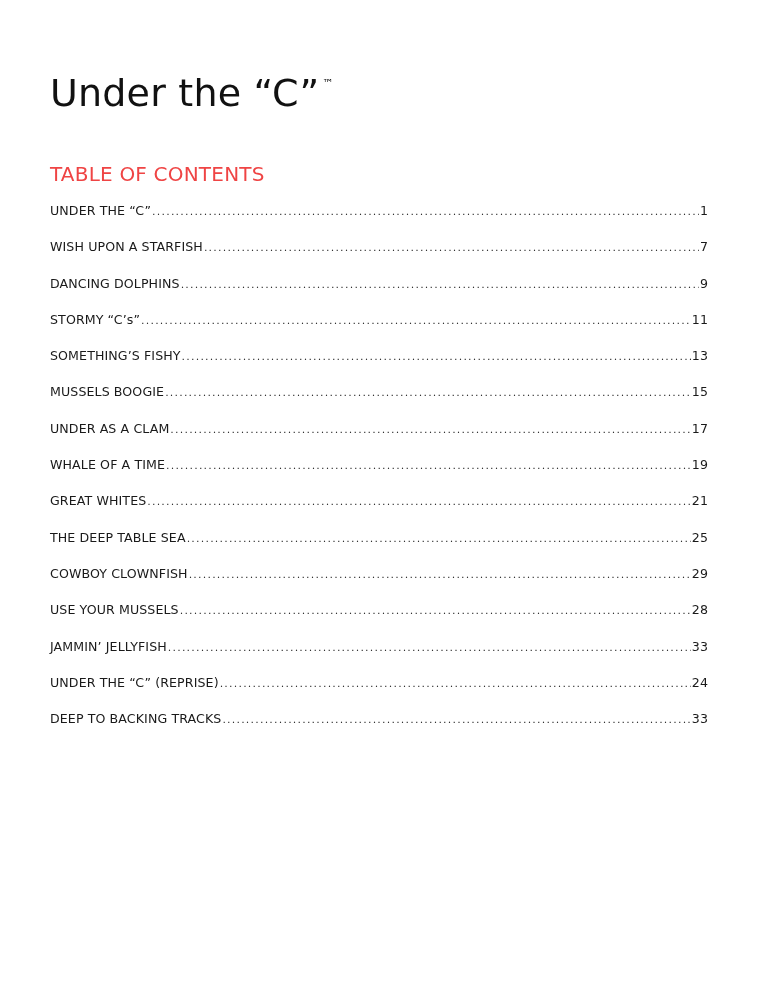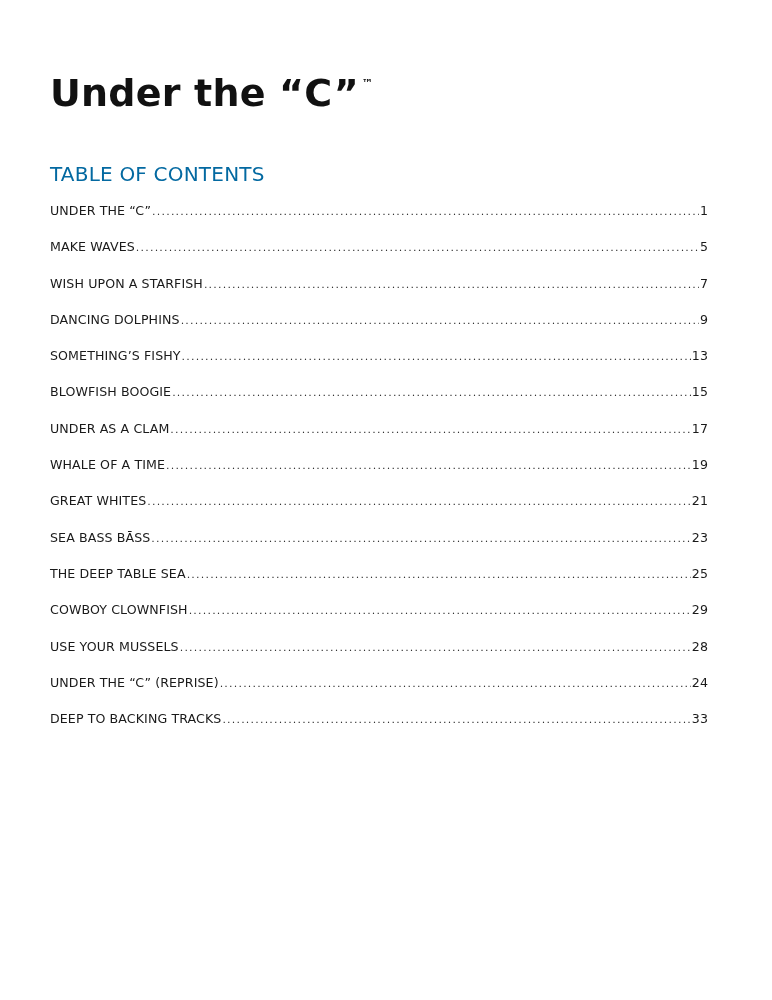--- a/index.html
+++ b/index.html
@@ -2,27 +2,27 @@
 <html><head>
 <meta charset="utf-8">
 <style>
   html, body { margin: 0; padding: 0; background: #ffffff; }
   body {
     width: 772px; height: 1000px; position: relative; overflow: hidden;
     font-family: "DejaVu Sans", sans-serif; color: #1a1a1a;
   }
   .title {
     position: absolute; left: 50px; top: 46px;
-    font-size: 38px; font-weight: bold; letter-spacing: 0.2px;
+    font-size: 38px; font-weight: normal; letter-spacing: 0.2px;
     white-space: nowrap; color: #111;
   }
   .title .tm { font-size: 11px; vertical-align: top; position: relative; top: 6px; margin-left: 3px; }
   .toc-heading {
     position: absolute; left: 50px; top: 145px;
-    font-size: 20px; font-weight: normal; letter-spacing: 0.2px; color: #0369a1;
+    font-size: 20px; font-weight: normal; letter-spacing: 0.2px; color: #ef4444;
   }
   .toc-list { position: absolute; left: 50px; top: 203px; width: 658px; margin: 0; padding: 0; list-style: none; }
   .toc-entry {
     display: flex; align-items: baseline; height: 36.3px;
     font-size: 12.6px; letter-spacing: 0.1px; color: #1a1a1a;
   }
   .toc-entry .label { white-space: nowrap; flex: 0 0 auto; }
   .toc-entry .leader {
     flex: 1 1 auto; overflow: hidden; white-space: nowrap;
     margin: 0 1px; color: #333; letter-spacing: 1.2px; font-size: 11px;
@@ -39,80 +39,80 @@
 
 <h2 class="toc-heading">TABLE OF CONTENTS</h2>
 
 <ul class="toc-list" id="toc-list">
     <li class="toc-entry">
       <span class="label">UNDER THE “C”</span>
       <span class="leader"></span>
       <span class="page">1</span>
     </li>
     <li class="toc-entry">
-      <span class="label">MAKE WAVES</span>
-      <span class="leader"></span>
-      <span class="page">5</span>
-    </li>
-    <li class="toc-entry">
       <span class="label">WISH UPON A STARFISH</span>
       <span class="leader"></span>
       <span class="page">7</span>
     </li>
     <li class="toc-entry">
       <span class="label">DANCING DOLPHINS</span>
       <span class="leader"></span>
       <span class="page">9</span>
     </li>
     <li class="toc-entry">
+      <span class="label">STORMY “C’s”</span>
+      <span class="leader"></span>
+      <span class="page">11</span>
+    </li>
+    <li class="toc-entry">
       <span class="label">SOMETHING’S FISHY</span>
       <span class="leader"></span>
       <span class="page">13</span>
     </li>
     <li class="toc-entry">
-      <span class="label">BLOWFISH BOOGIE</span>
+      <span class="label">MUSSELS BOOGIE</span>
       <span class="leader"></span>
       <span class="page">15</span>
     </li>
     <li class="toc-entry">
       <span class="label">UNDER AS A CLAM</span>
       <span class="leader"></span>
       <span class="page">17</span>
     </li>
     <li class="toc-entry">
       <span class="label">WHALE OF A TIME</span>
       <span class="leader"></span>
       <span class="page">19</span>
     </li>
     <li class="toc-entry">
       <span class="label">GREAT WHITES</span>
       <span class="leader"></span>
       <span class="page">21</span>
     </li>
     <li class="toc-entry">
-      <span class="label">SEA BASS BĀSS</span>
-      <span class="leader"></span>
-      <span class="page">23</span>
-    </li>
-    <li class="toc-entry">
       <span class="label">THE DEEP TABLE SEA</span>
       <span class="leader"></span>
       <span class="page">25</span>
     </li>
     <li class="toc-entry">
       <span class="label">COWBOY CLOWNFISH</span>
       <span class="leader"></span>
       <span class="page">29</span>
     </li>
     <li class="toc-entry">
       <span class="label">USE YOUR MUSSELS</span>
       <span class="leader"></span>
       <span class="page">28</span>
     </li>
     <li class="toc-entry">
+      <span class="label">JAMMIN’ JELLYFISH</span>
+      <span class="leader"></span>
+      <span class="page">33</span>
+    </li>
+    <li class="toc-entry">
       <span class="label">UNDER THE “C” (REPRISE)</span>
       <span class="leader"></span>
       <span class="page">24</span>
     </li>
     <li class="toc-entry">
       <span class="label">DEEP TO BACKING TRACKS</span>
       <span class="leader"></span>
       <span class="page">33</span>
     </li>
   </ul>

